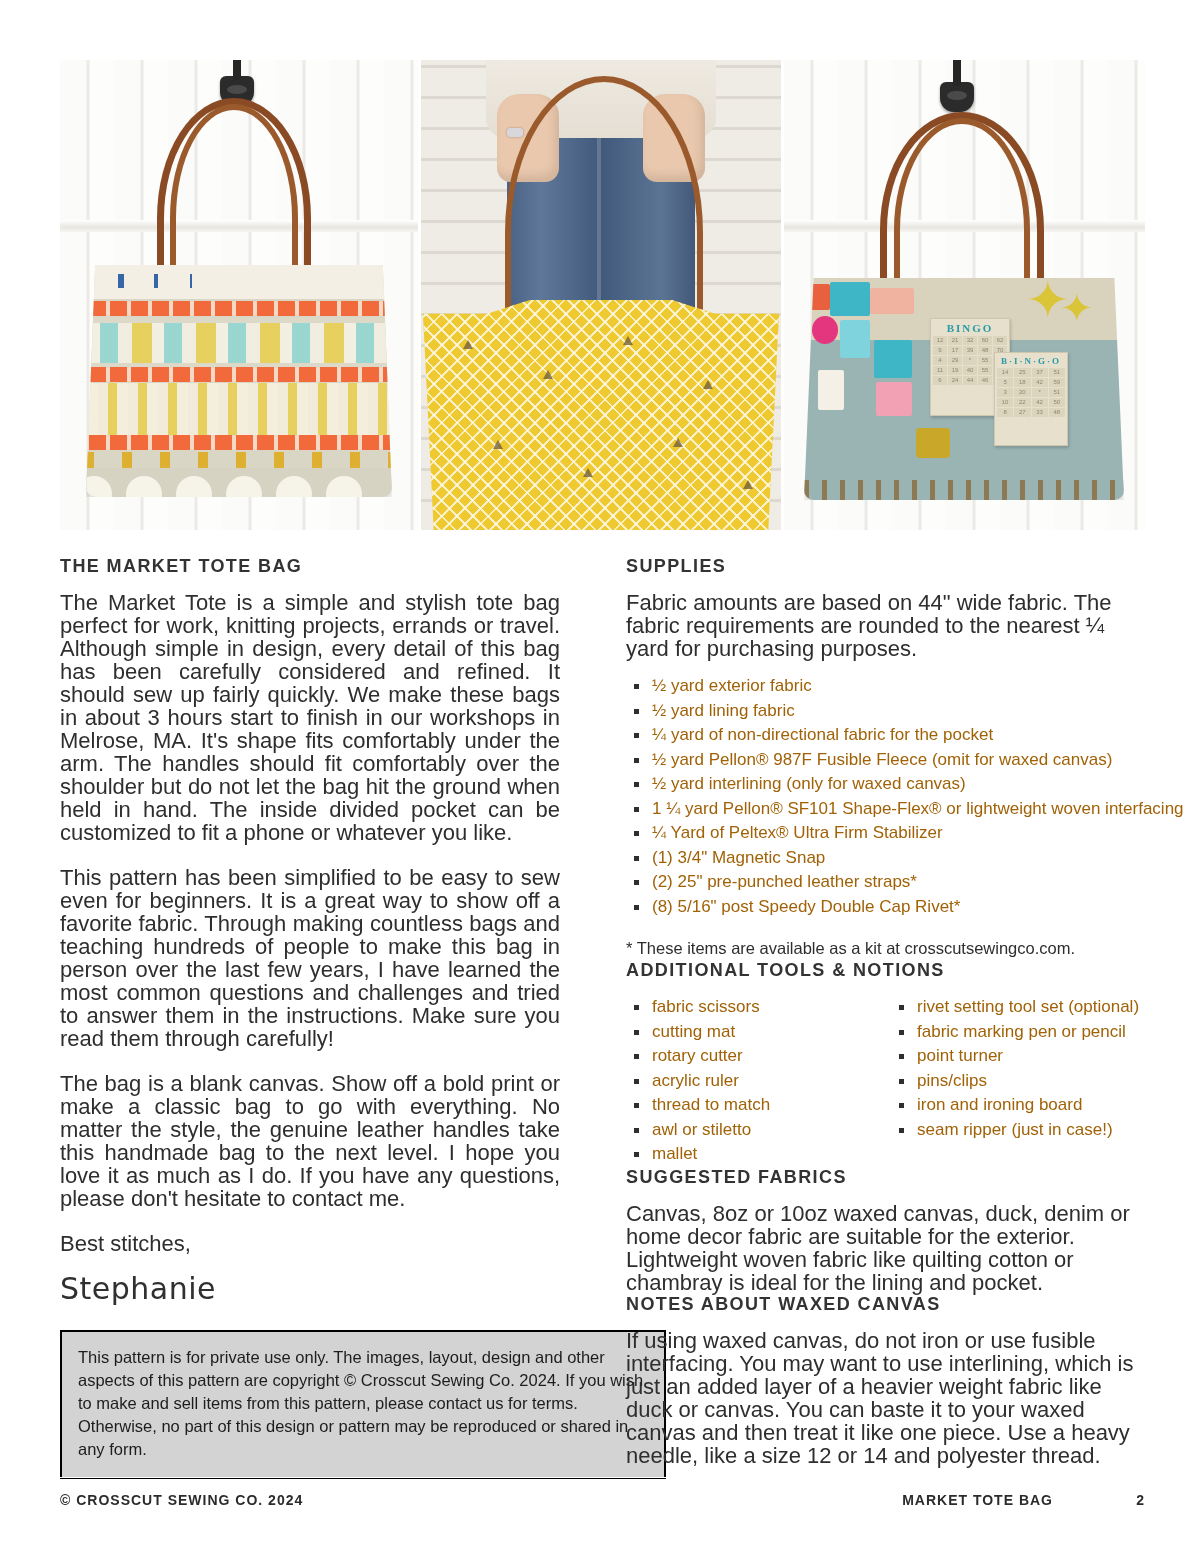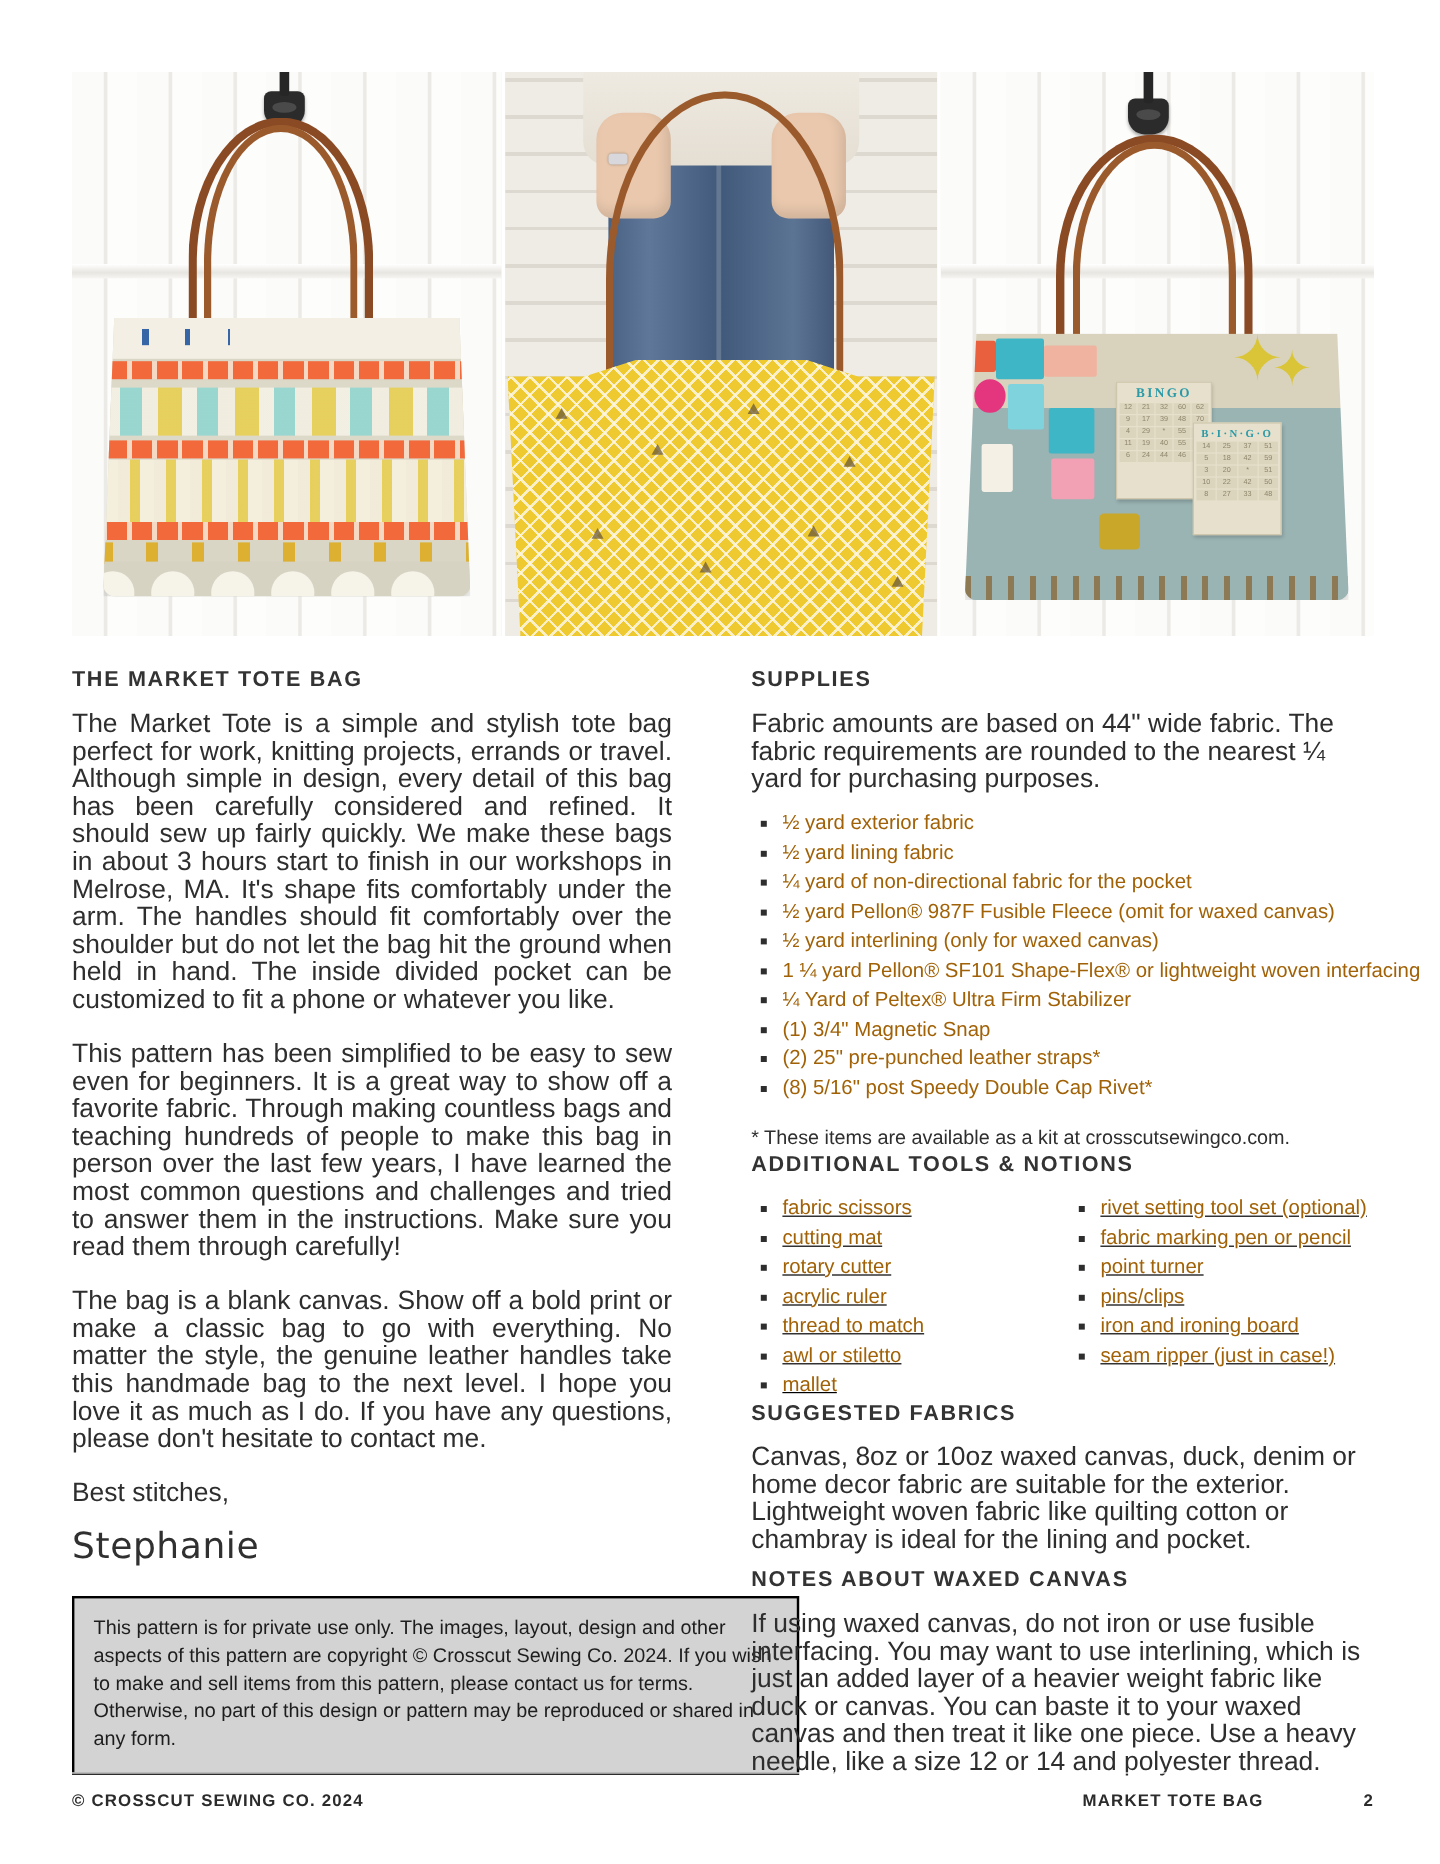--- a/index.html
+++ b/index.html
@@ -257,21 +257,20 @@
     content: "";
     position: absolute;
     left: 8px; top: 10px;
     width: 5px; height: 5px;
     background: #2e2e2e;
   }
 
   .two-col-lists {
     display: flex;
     gap: 10px;
-    text-decoration: underline;
   }
   .two-col-lists > ul { width: 258px; }
 
   .note-line {
     font-size: 16.5px;
     line-height: 23px;
     color: #2e2e2e;
     margin: 18px 0 0 0;
   }
 
@@ -496,21 +495,21 @@
           <li>rivet setting tool set (optional)</li>
           <li>fabric marking pen or pencil</li>
           <li>point turner</li>
           <li>pins/clips</li>
           <li>iron and ironing board</li>
           <li>seam ripper (just in case!)</li>
         </ul>
     </div>
 
     <h2 class="section gap-top">SUGGESTED FABRICS</h2>
-    <p class="body left" style="margin-bottom:12px;">Canvas, 8oz or 10oz waxed canvas, duck, denim or home decor fabric are suitable for the exterior. Lightweight woven fabric like quilting cotton or chambray is ideal for the lining and pocket.</p>
+    <p class="body left" style="margin-bottom:0;">Canvas, 8oz or 10oz waxed canvas, duck, denim or home decor fabric are suitable for the exterior. Lightweight woven fabric like quilting cotton or chambray is ideal for the lining and pocket.</p>
 
     <h2 class="section gap-top">NOTES ABOUT WAXED CANVAS</h2>
     <p class="body left" style="margin-bottom:0;">If using waxed canvas, do not iron or use fusible interfacing.  You may want to use interlining, which is just an added layer of a heavier weight fabric like duck or canvas.  You can baste it to your waxed canvas and then treat it like one piece.  Use a heavy needle, like a size 12 or 14 and polyester thread.</p>
   </div>
 
   <div class="footer-rule"></div>
   <div class="footer">
     <div class="footer-left">© CROSSCUT SEWING CO. 2024</div>
     <div class="footer-spacer"></div>
     <div class="footer-center">MARKET TOTE BAG</div>

